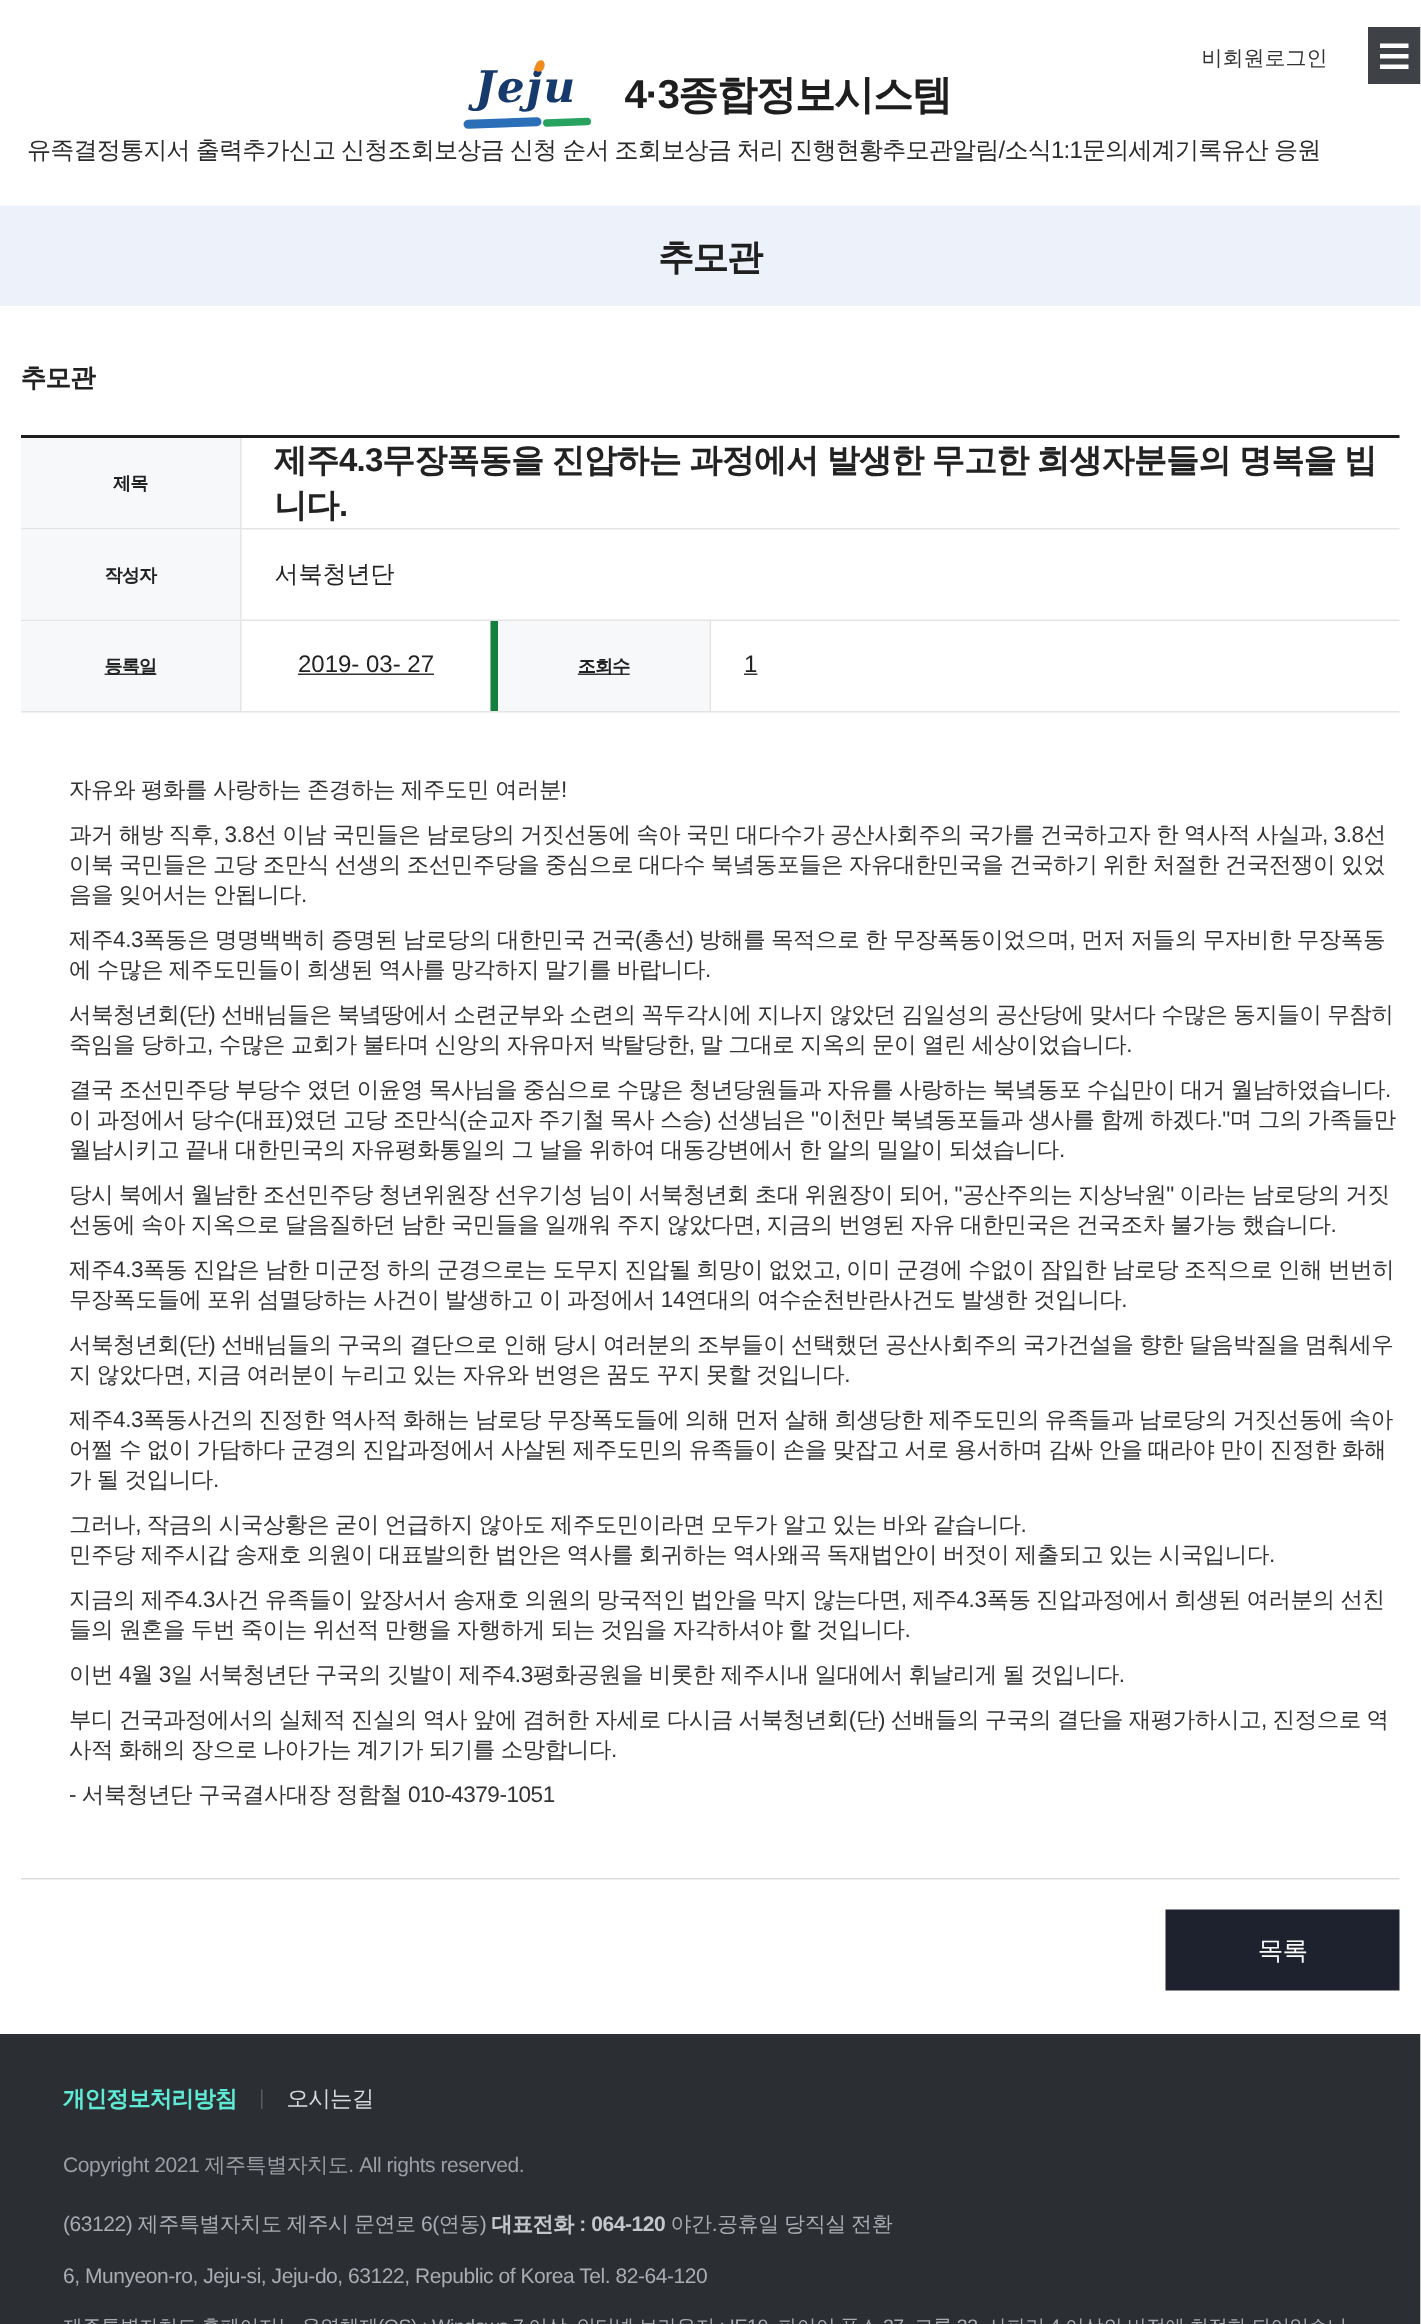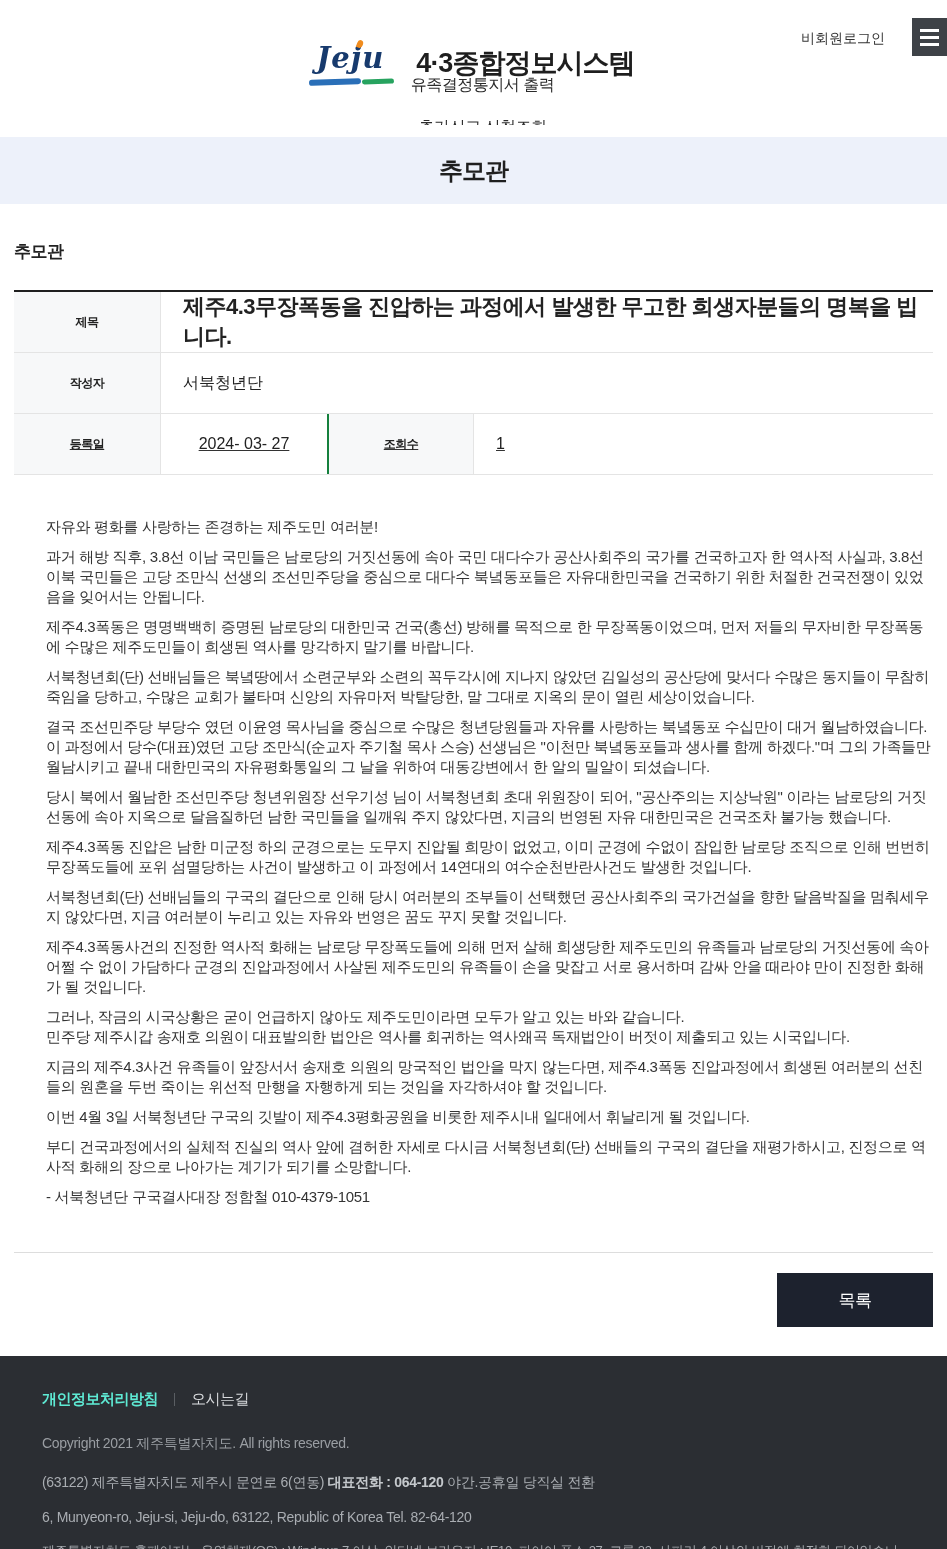--- a/index.html
+++ b/index.html
@@ -48,21 +48,21 @@
     position: absolute; top: 18px; right: 0;
     width: 35px; height: 38px; background: #3e4247;
     display: flex; flex-direction: column; justify-content: center; align-items: center; gap: 4px;
     cursor: pointer;
   }
   .menu-btn .bar { width: 19px; height: 3px; background: #fff; }
 
   
   .main-nav {
     height: 50px; display: flex; align-items: center;
-    padding-left: 18px; gap: 21px; white-space: nowrap; overflow: hidden; flex-direction: column;
+    padding-left: 18px; white-space: nowrap; overflow: hidden;
   }
   .nav-item { font-size: 16px; color: #2b2b2b; letter-spacing: -0.5px; cursor: pointer; text-decoration: none; }
 
   
   .banner {
     margin-top: 12px; height: 67px; background: #edf1fa;
     display: flex; align-items: center; justify-content: center;
   }
   .banner-title { font-size: 24px; font-weight: bold; color: #1f1f1f; letter-spacing: -1px; }
 
@@ -151,22 +151,22 @@
     <div class="trow r1">
       <div class="tcell tlabel">제목</div>
       <div class="tcell tvalue title">제주4.3무장폭동을 진압하는 과정에서 발생한 무고한 희생자분들의 명복을 빕니다.</div>
     </div>
     <div class="trow r2">
       <div class="tcell tlabel">작성자</div>
       <div class="tcell tvalue">서북청년단</div>
     </div>
     <div class="trow r3">
       <div class="tcell tlabel">등록일</div>
-      <div class="tcell tvalue center">2024- 03- 27</div>
-      <div class="tcell tlabel" style="border-left:2px solid #15803d;">조회수</div>
+      <div class="tcell tvalue center">2019- 03- 27</div>
+      <div class="tcell tlabel" style="border-left:5px solid #15803d;">조회수</div>
       <div class="tcell tvalue">1</div>
     </div>
   </div>
 
   <div class="post-body">
       <p class="para">자유와 평화를 사랑하는 존경하는 제주도민 여러분!</p>
       <p class="para">과거 해방 직후, 3.8선 이남 국민들은 남로당의 거짓선동에 속아 국민 대다수가 공산사회주의 국가를 건국하고자 한 역사적 사실과, 3.8선 이북 국민들은 고당 조만식 선생의 조선민주당을 중심으로 대다수 북녘동포들은 자유대한민국을 건국하기 위한 처절한 건국전쟁이 있었음을 잊어서는 안됩니다.</p>
       <p class="para">제주4.3폭동은 명명백백히 증명된 남로당의 대한민국 건국(총선) 방해를 목적으로 한 무장폭동이었으며, 먼저 저들의 무자비한 무장폭동에 수많은 제주도민들이 희생된 역사를 망각하지 말기를 바랍니다.</p>
       <p class="para">서북청년회(단) 선배님들은 북녘땅에서 소련군부와 소련의 꼭두각시에 지나지 않았던 김일성의 공산당에 맞서다 수많은 동지들이 무참히 죽임을 당하고, 수많은 교회가 불타며 신앙의 자유마저 박탈당한, 말 그대로 지옥의 문이 열린 세상이었습니다.</p>
       <p class="para">결국 조선민주당 부당수 였던 이윤영 목사님을 중심으로 수많은 청년당원들과 자유를 사랑하는 북녘동포 수십만이 대거 월남하였습니다. 이 과정에서 당수(대표)였던 고당 조만식(순교자 주기철 목사 스승) 선생님은 "이천만 북녘동포들과 생사를 함께 하겠다."며 그의 가족들만 월남시키고 끝내 대한민국의 자유평화통일의 그 날을 위하여 대동강변에서 한 알의 밀알이 되셨습니다.</p>

